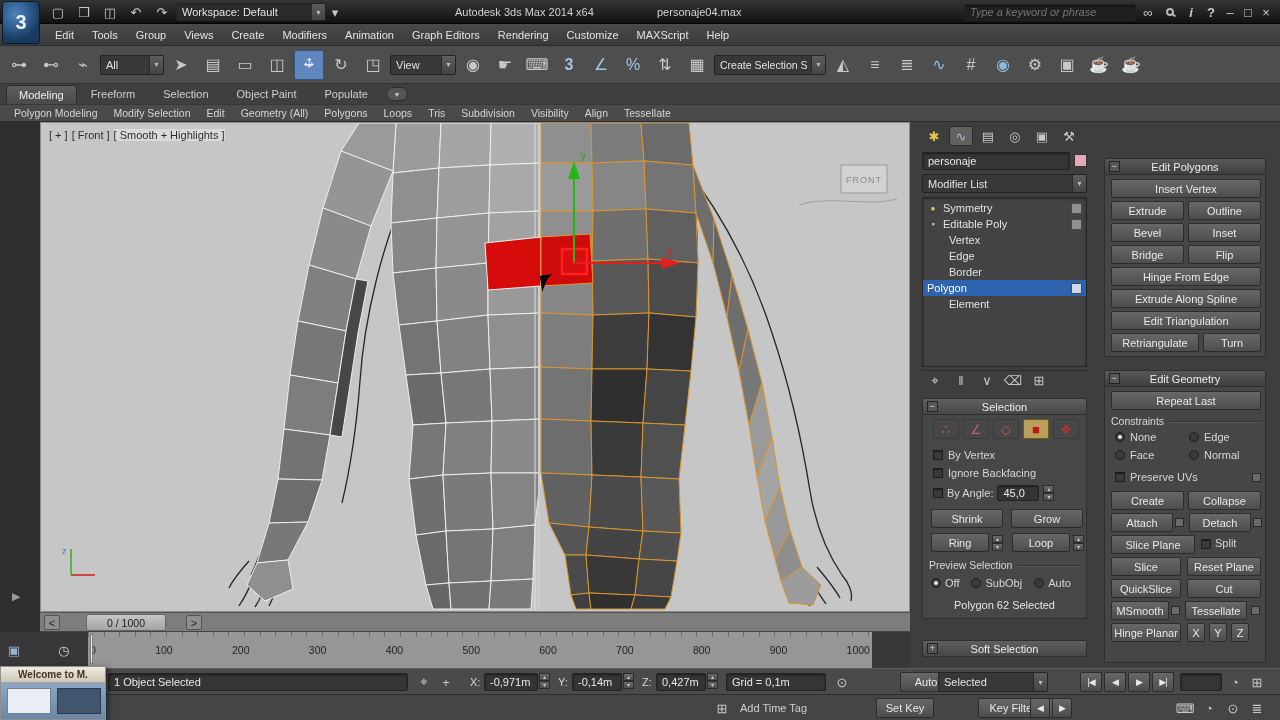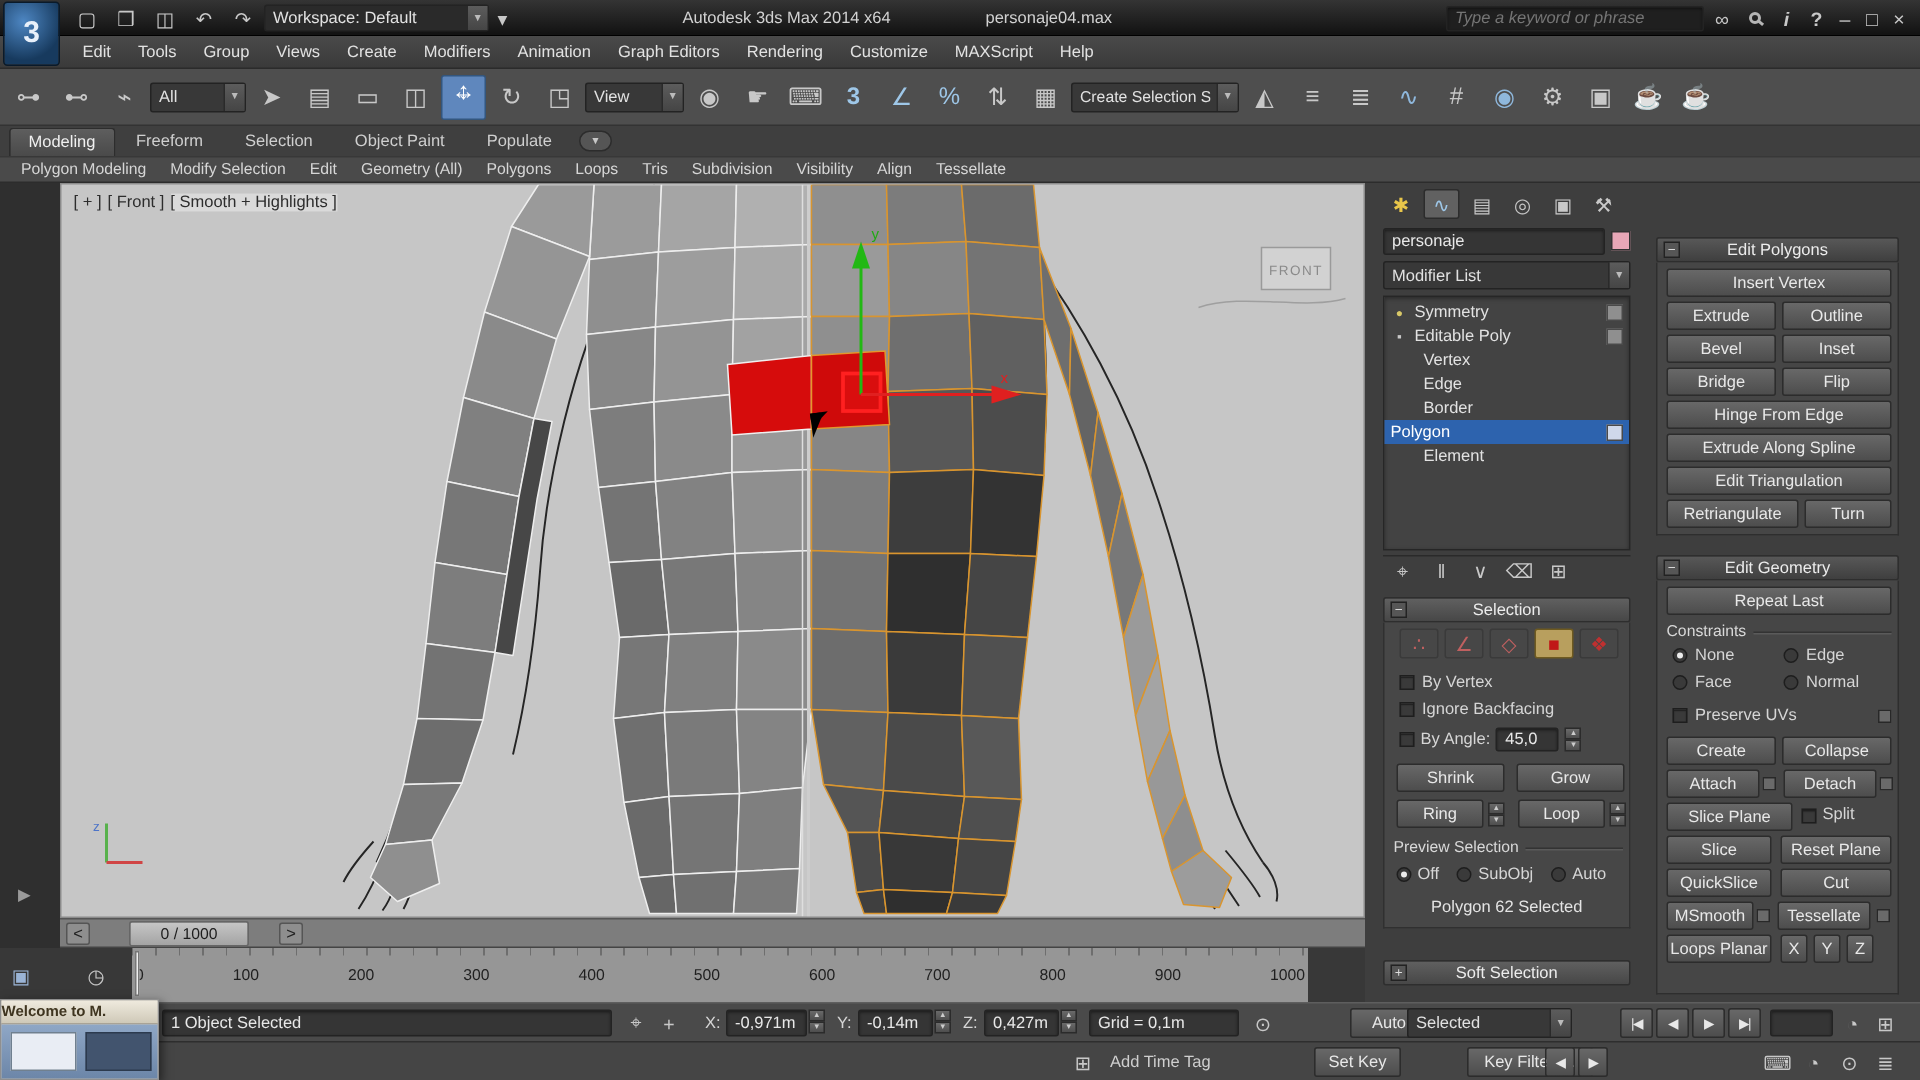--- a/index.html
+++ b/index.html
@@ -520,21 +520,21 @@
       <span class="ab chk" style="left:96px;top:152px"></span>
       <span class="ab" style="left:110px;top:150px">Split</span>
       <span class="ab btn" style="left:6px;top:170px;width:70px">Slice</span>
       <span class="ab btn" style="left:82px;top:170px;width:74px">Reset Plane</span>
       <span class="ab btn" style="left:6px;top:192px;width:70px">QuickSlice</span>
       <span class="ab btn" style="left:82px;top:192px;width:74px">Cut</span>
       <span class="ab btn" style="left:6px;top:214px;width:58px">MSmooth</span>
       <span class="ab mb" style="left:66px;top:219px"></span>
       <span class="ab btn" style="left:80px;top:214px;width:62px">Tessellate</span>
       <span class="ab mb" style="left:146px;top:219px"></span>
-      <span class="ab btn" style="left:6px;top:236px;width:70px">Loops Planar</span>
+      <span class="ab btn" style="left:6px;top:236px;width:70px">Hinge Planar</span>
       <span class="ab btn" style="left:82px;top:236px;width:18px">X</span>
       <span class="ab btn" style="left:104px;top:236px;width:18px">Y</span>
       <span class="ab btn" style="left:126px;top:236px;width:18px">Z</span>
     </div>
   </div>
 </div>
 
 <div class="ab" style="left:0;top:668px;width:1280px;height:26px;background:#4a4a4a;border-top:1px solid #5e5e5e">
   <div class="ab fld" style="left:108px;top:4px;width:300px">
     <span>1 Object Selected</span>
@@ -584,20 +584,20 @@
   <span class="ab btn" style="left:978px;top:3px;width:84px;height:20px">Key Filters...</span>
   <span class="ab btn pbtn" style="left:1030px;top:3px;width:20px">◀</span>
   <span class="ab btn pbtn" style="left:1052px;top:3px;width:20px">▶</span>
   <span class="ab ic" style="left:1176px;top:4px;width:18px;height:18px">⌨</span>
   <span class="ab ic" style="left:1200px;top:4px;width:18px;height:18px">◔</span>
   <span class="ab ic" style="left:1224px;top:4px;width:18px;height:18px">⊙</span>
   <span class="ab ic" style="left:1248px;top:4px;width:18px;height:18px">≣</span>
 </div>
 
 <div class="ab" style="left:0;top:666px;width:106px;height:54px;z-index:40;border:1px solid #8f8f8f;background:#d8d4c8;box-shadow:2px 2px 6px rgba(0,0,0,.5)">
-  <div style="height:16px;line-height:16px;font-weight:bold;font-size:10px;color:#3f3520;background:linear-gradient(#efeade,#cfc9b8);border-bottom:1px solid #a9a396">
+  <div style="height:16px;line-height:16px;text-align:center;font-weight:bold;font-size:10px;color:#3f3520;background:linear-gradient(#efeade,#cfc9b8);border-bottom:1px solid #a9a396">
     <span>Welcome to M.</span>
   </div>
   <div style="height:36px;background:linear-gradient(#8fa7c6,#6c86a8);position:relative">
     <div style="position:absolute;left:6px;top:5px;width:44px;height:26px;background:#e9edf4;border:1px solid #70808f"></div>
     <div style="position:absolute;left:56px;top:5px;width:44px;height:26px;background:#42546e;border:1px solid #2c3a4e"></div>
   </div>
 </div>
 
 </body></html>

